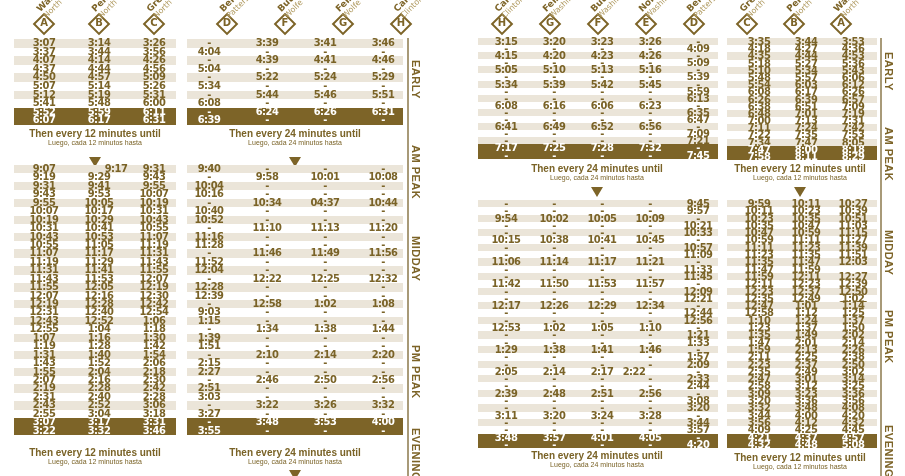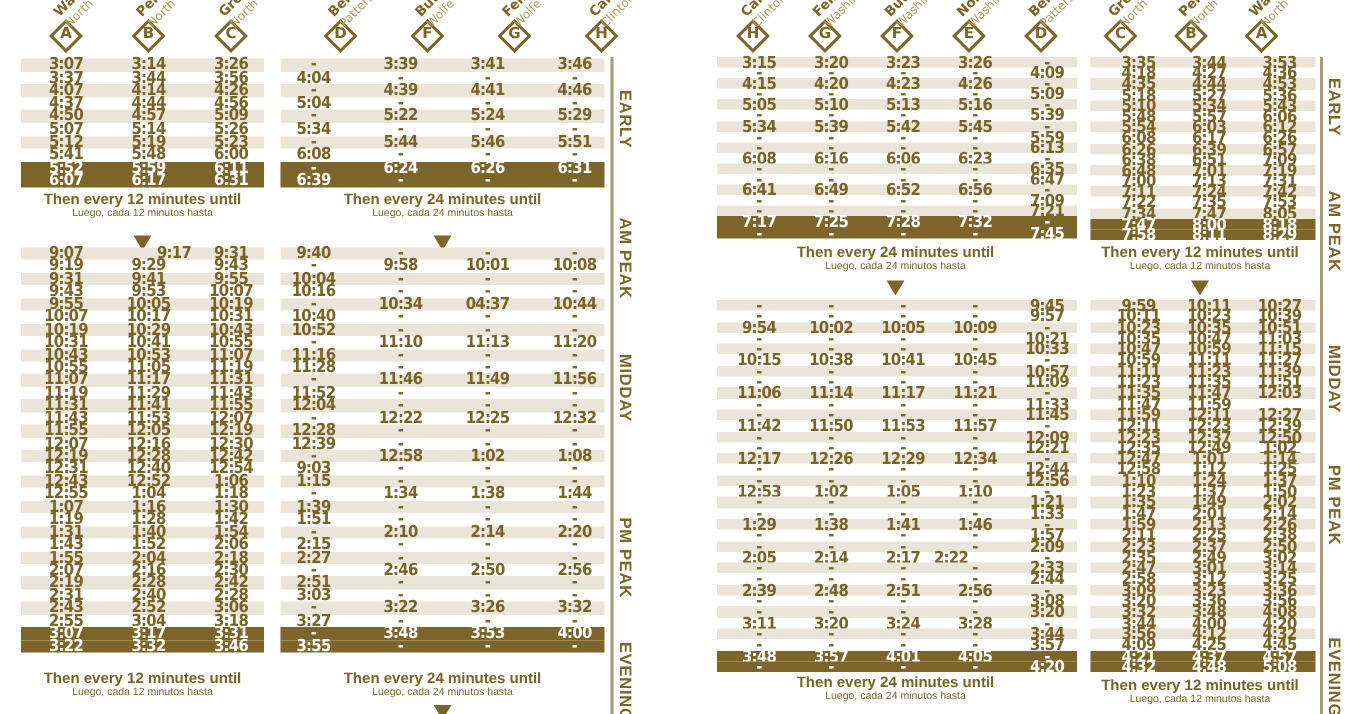--- a/index.html
+++ b/index.html
@@ -88,21 +88,21 @@
         <div class="cell" style="left: 118px; width: 44px; line-height: 8.6px;">5:09</div>
       </div>
       <div class="row" style="height: 8.6px;">
         <div class="cell" style="left: 8px; width: 44px; line-height: 8.6px;">5:07</div>
         <div class="cell" style="left: 63px; width: 44px; line-height: 8.6px;">5:14</div>
         <div class="cell" style="left: 118px; width: 44px; line-height: 8.6px;">5:26</div>
       </div>
       <div class="row alt" style="height: 8.6px;">
         <div class="cell" style="left: 8px; width: 44px; line-height: 8.6px;">5:12</div>
         <div class="cell" style="left: 63px; width: 44px; line-height: 8.6px;">5:19</div>
-        <div class="cell" style="left: 118px; width: 44px; line-height: 8.6px;">5:23</div>
+        <div class="cell" style="left: 118px; width: 44px; line-height: 8.6px;">5:31</div>
       </div>
       <div class="row" style="height: 8.6px;">
         <div class="cell" style="left: 8px; width: 44px; line-height: 8.6px;">5:41</div>
         <div class="cell" style="left: 63px; width: 44px; line-height: 8.6px;">5:48</div>
         <div class="cell" style="left: 118px; width: 44px; line-height: 8.6px;">6:00</div>
       </div>
       <div class="row dark" style="height: 8.6px;">
         <div class="cell" style="left: 8px; width: 44px; line-height: 8.6px;">5:52</div>
         <div class="cell" style="left: 63px; width: 44px; line-height: 8.6px;">5:59</div>
         <div class="cell" style="left: 118px; width: 44px; line-height: 8.6px;">6:11</div>

